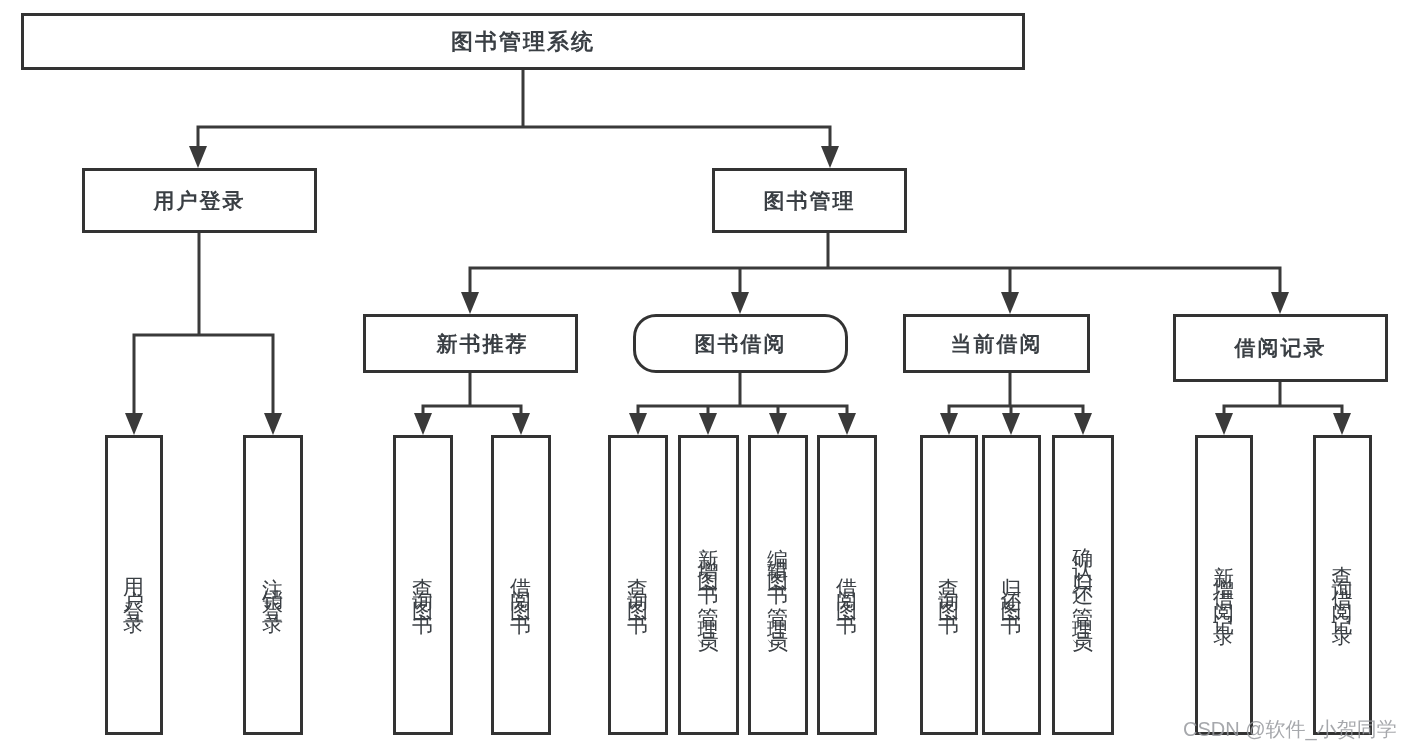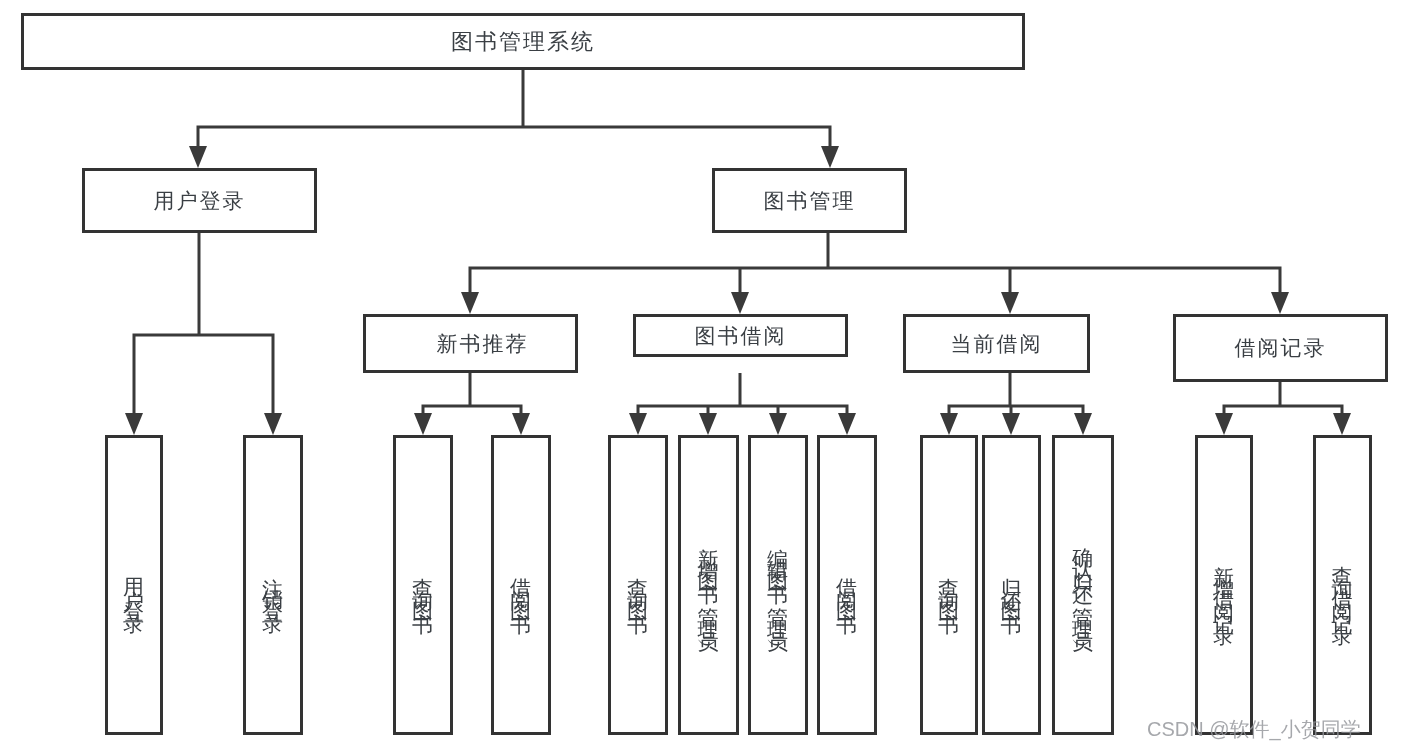--- a/index.html
+++ b/index.html
@@ -24,34 +24,35 @@
     display: flex;
     align-items: center;
     justify-content: center;
     color: #3a3f44;
   }
   .h-label {
     font-size: 21px;
     letter-spacing: 2px;
     color: #3a3f44;
     white-space: nowrap;
+    font-weight: bold;
   }
   .root-label { font-size: 22px; }
   .v-label {
     writing-mode: vertical-rl;
     text-orientation: mixed;
     font-size: 21px;
     letter-spacing: 12px;
     color: #3a3f44;
     line-height: 1;
     white-space: nowrap;
   }
   #watermark {
     position: absolute;
-    left: 1147px;
+    left: 1183px;
     top: 716px;
     font-size: 20px;
     color: rgba(150, 153, 158, 0.85);
     letter-spacing: 0px;
     white-space: nowrap;
     z-index: 5;
   }
 </style>
 </head>
 <body>
@@ -110,21 +111,21 @@
   <div class="node" style="left:82px; top:168px; width:235px; height:65px;">
     <span class="h-label">用户登录</span>
   </div>
   <div class="node" style="left:712px; top:168px; width:195px; height:65px;">
     <span class="h-label">图书管理</span>
   </div>
 
   <div class="node" style="left:363px; top:314px; width:215px; height:59px;padding-left:24px;">
     <span class="h-label">新书推荐</span>
   </div>
-  <div class="node" style="left:633px; top:314px; width:215px; height:43px;">
+  <div class="node" style="left:633px; top:314px; width:215px; height:59px;border-radius:23px;">
     <span class="h-label">图书借阅</span>
   </div>
   <div class="node" style="left:903px; top:314px; width:187px; height:59px;">
     <span class="h-label">当前借阅</span>
   </div>
   <div class="node" style="left:1173px; top:314px; width:215px; height:68px;">
     <span class="h-label">借阅记录</span>
   </div>
 
   <div class="node" style="left:105px; top:435px; width:58px; height:300px;">

